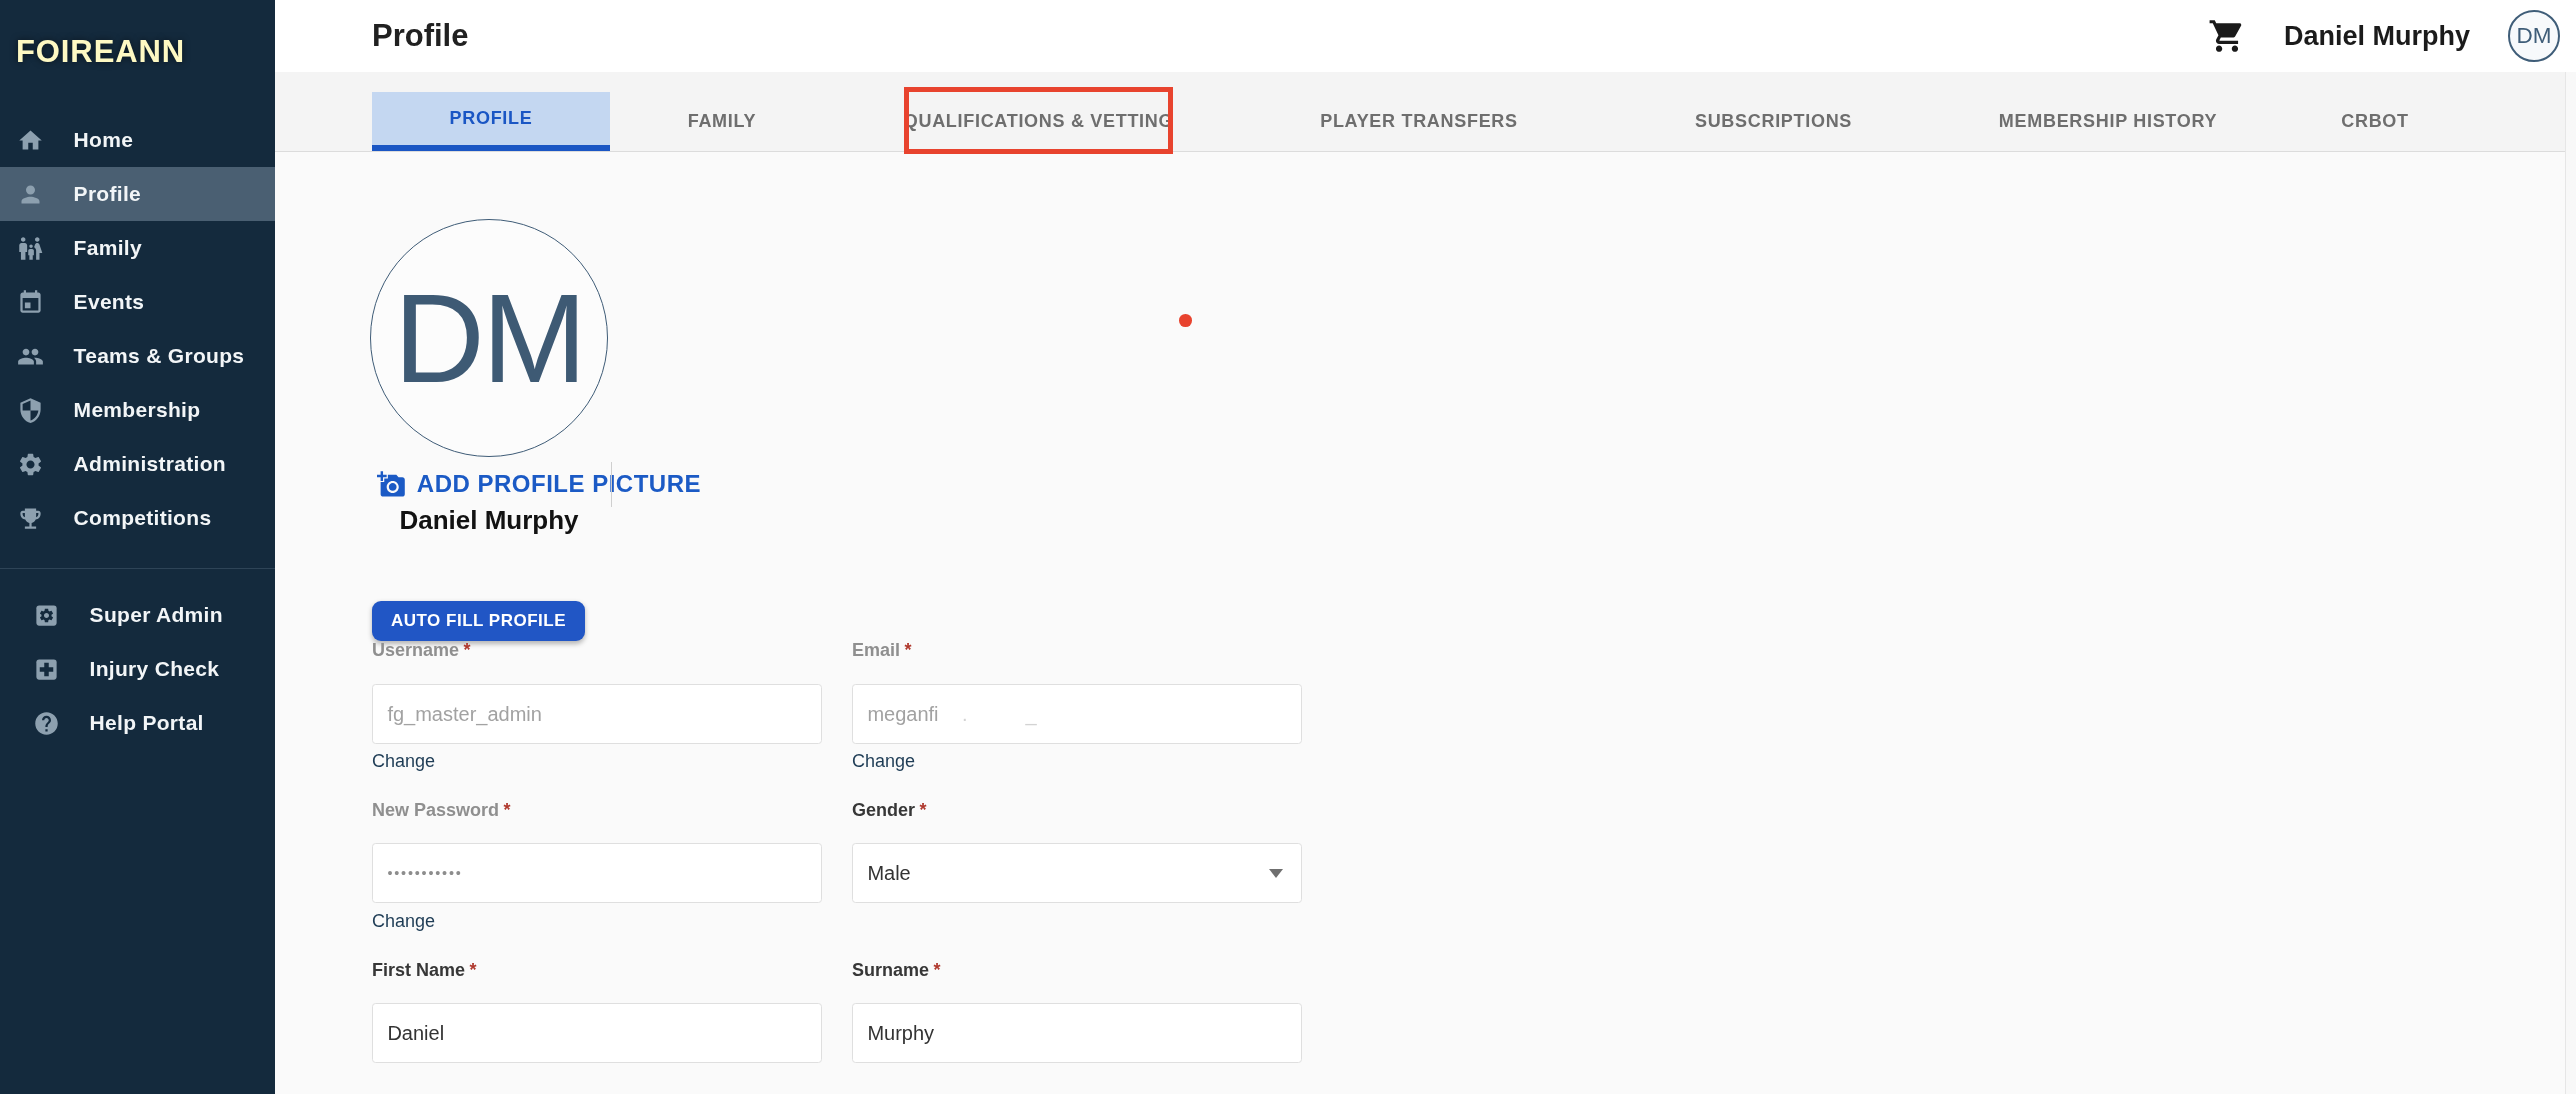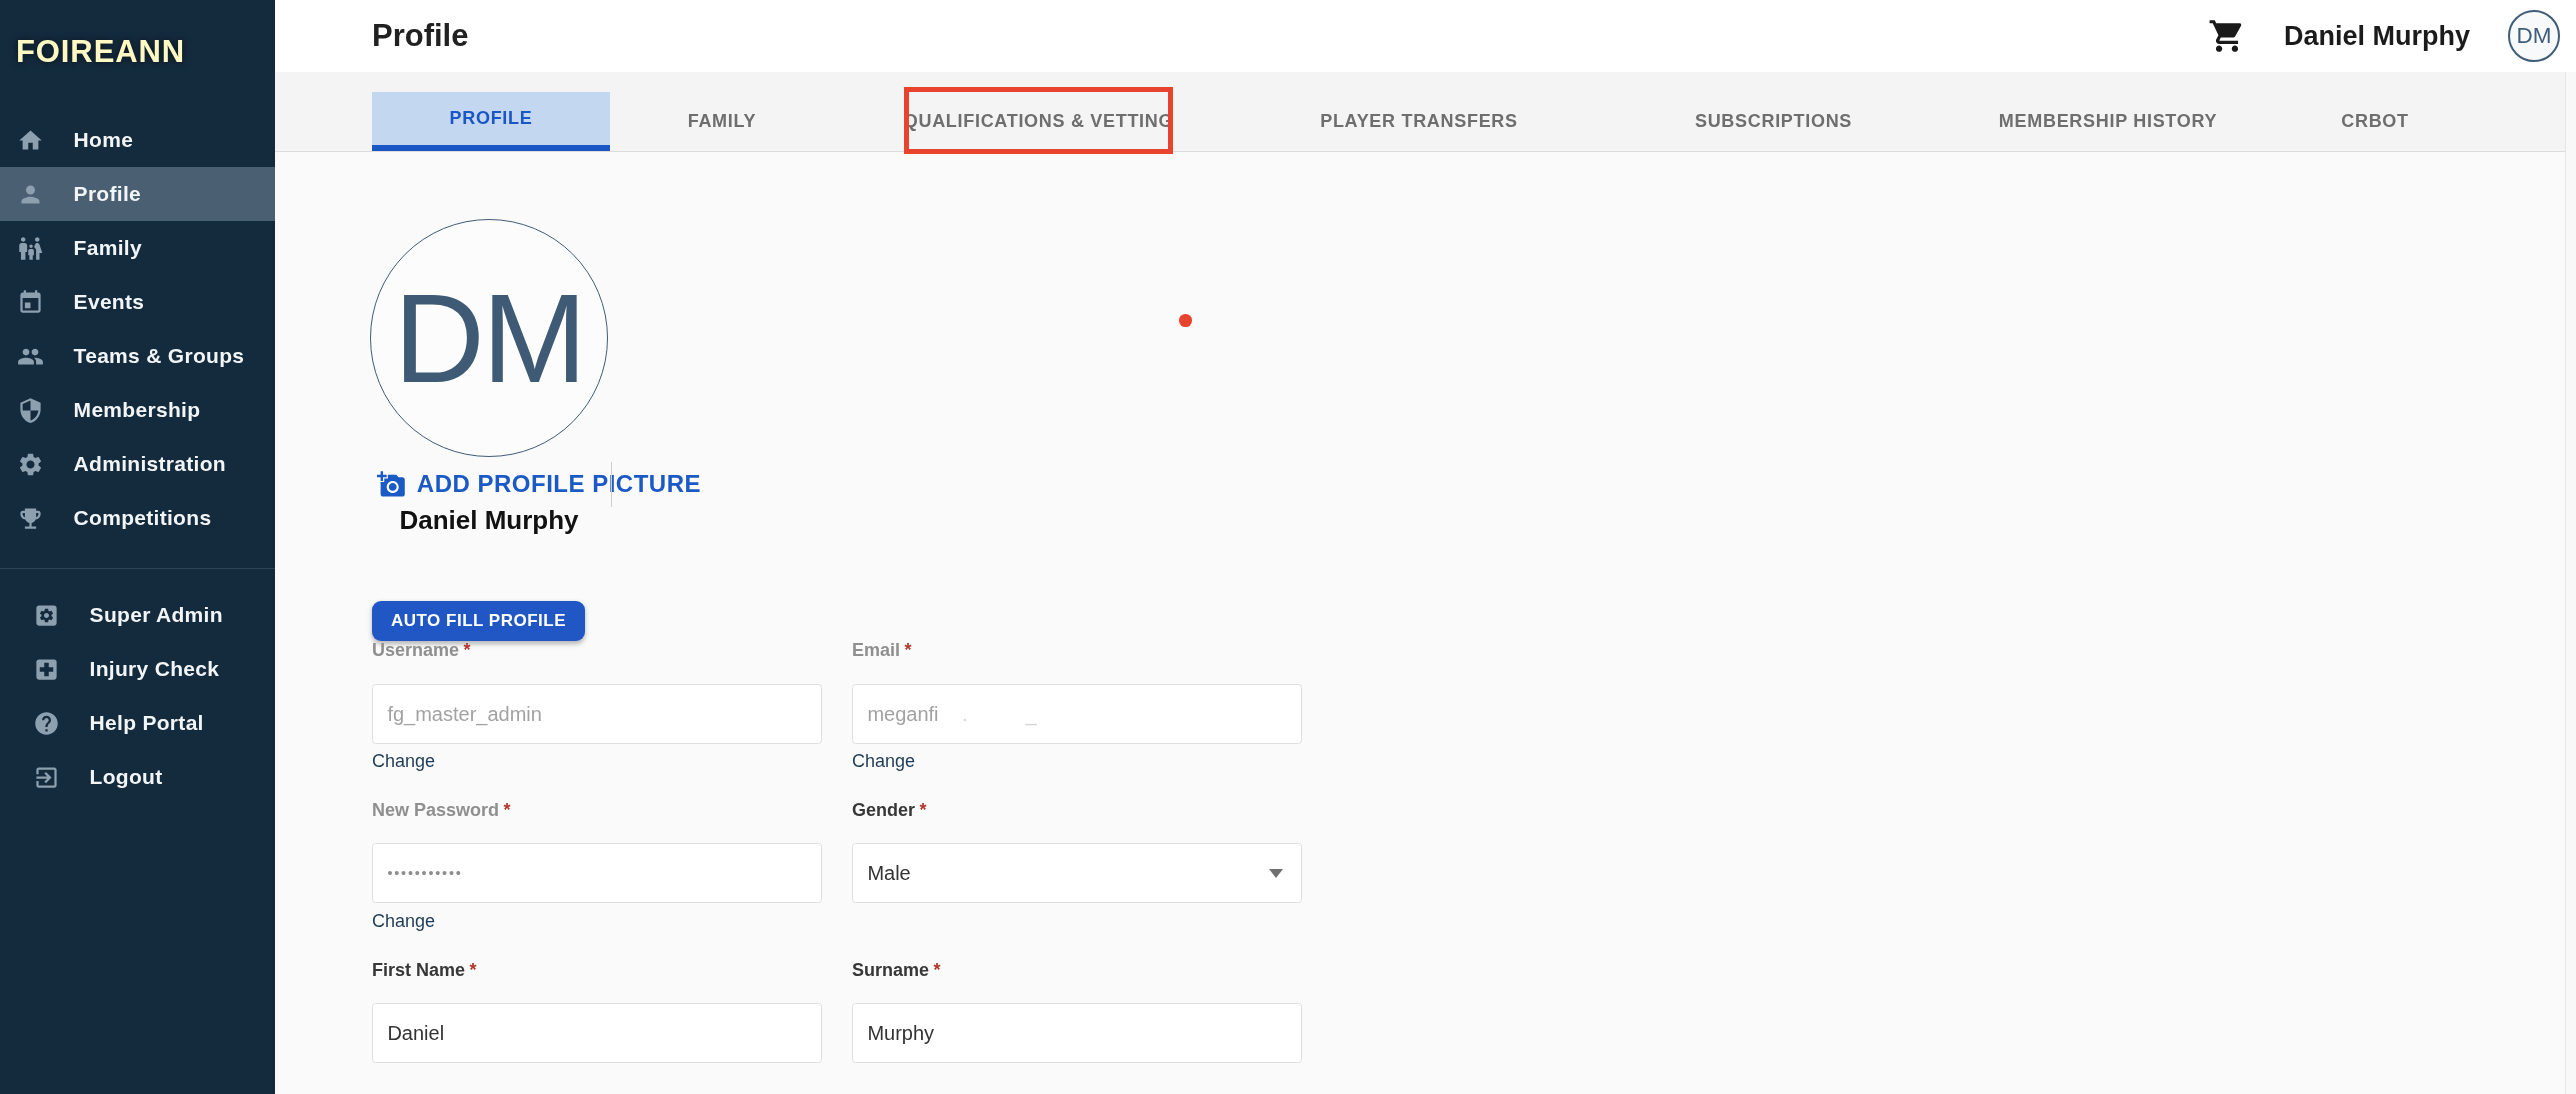--- a/index.html
+++ b/index.html
@@ -254,28 +254,20 @@
       <span class="lbl">Injury Check</span>
     </div>
     <div class="nav-item">
       <span class="icn">
         <svg viewBox="0 0 24 24">
             <path fill="currentColor" d="M12 2C6.48 2 2 6.48 2 12s4.48 10 10 10 10-4.48 10-10S17.52 2 12 2zm1 17h-2v-2h2v2zm2.07-7.75l-.9.92C13.45 12.9 13 13.5 13 15h-2v-.5c0-1.1.45-2.1 1.17-2.83l1.24-1.26c.37-.36.59-.86.59-1.41 0-1.1-.9-2-2-2s-2 .9-2 2H8c0-2.21 1.79-4 4-4s4 1.79 4 4c0 .88-.36 1.68-.93 2.25z"></path>
           </svg>
       </span>
       <span class="lbl">Help Portal</span>
     </div>
-    <div class="nav-item">
-      <span class="icn">
-        <svg viewBox="0 0 24 24">
-            <path fill="currentColor" d="M10.09 15.59L11.5 17l5-5-5-5-1.41 1.41L12.67 11H3v2h9.67l-2.58 2.59zM19 3H5c-1.11 0-2 .9-2 2v4h2V5h14v14H5v-4H3v4c0 1.1.89 2 2 2h14c1.1 0 2-.9 2-2V5c0-1.1-.9-2-2-2z"></path>
-          </svg>
-      </span>
-      <span class="lbl">Logout</span>
-    </div>
   </nav>
 </aside>
 
 <header class="header">
   <div class="page-title">Profile</div>
   <div class="header-right">
     <span class="cart">
       <svg viewBox="0 0 24 24">
           <path fill="currentColor" d="M7 18c-1.1 0-1.99.9-1.99 2S5.9 22 7 22s2-.9 2-2-.9-2-2-2zM1 2v2h2l3.6 7.59-1.35 2.45c-.16.28-.25.61-.25.96 0 1.1.9 2 2 2h12v-2H7.42c-.14 0-.25-.11-.25-.25l.03-.12.9-1.63h7.45c.75 0 1.41-.41 1.75-1.03l3.58-6.49c.08-.14.12-.31.12-.48 0-.55-.45-1-1-1H5.21l-.94-2H1zm16 16c-1.1 0-1.99.9-1.99 2s.89 2 1.99 2 2-.9 2-2-.9-2-2-2z"></path>
         </svg>

